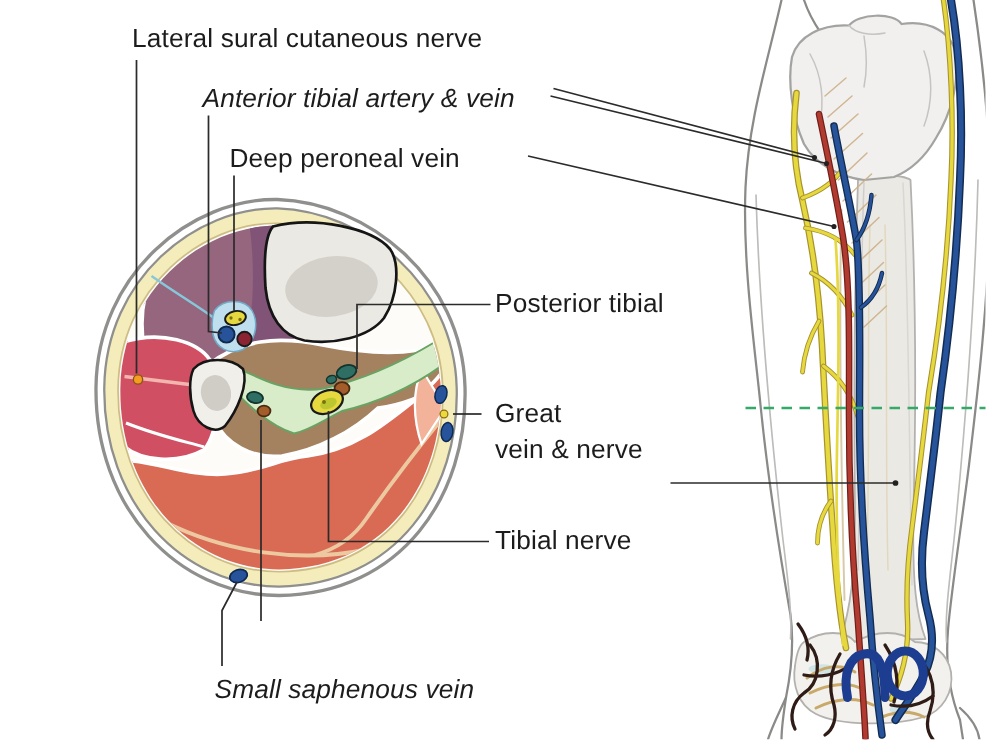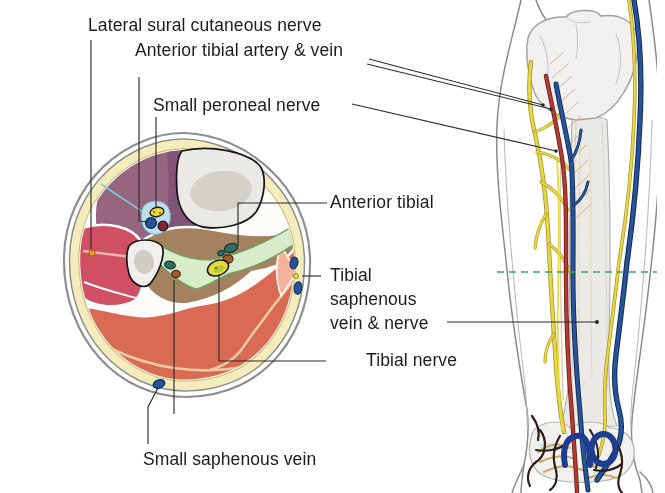--- a/index.html
+++ b/index.html
@@ -234,29 +234,28 @@
     <path class="leader" d="M 321,276 L 302,276"></path>
     <path class="leader" d="M 447,322 L 597,322"></path>
     <circle cx="597" cy="322" r="1.9" fill="#222"></circle>
     <path class="leader" d="M 219,274 L 219,361 L 326,361"></path>
     <path class="leader" d="M 174,280 L 174,414"></path>
     <path class="leader" d="M 158,388 L 148,407 L 148,444"></path>
   </g>
 </svg>
 
 <div class="lbl" style="left:88px;top:13px;">Lateral sural cutaneous nerve</div>
-<div class="lbl" style="left:135px;top:38px;">Anterior tibial artery &amp; vein</div>
-<div class="lbl" style="left:153px;top:93px;">Small peroneal nerve</div>
+<div class="lbl" style="left:135px;top:53px;font-style:italic;">Anterior tibial artery &amp; vein</div>
+<div class="lbl" style="left:153px;top:93px;">Deep peroneal vein</div>
 
 <div class="lbl" style="left:330px;top:190px;">
-  <span>Anterior tibial</span>
+  <span>Posterior tibial</span>
 </div>
 
 <div class="lbl" style="left:330px;top:263px;">
-  <span>Tibial</span>
-  <span>saphenous</span>
+  <span>Great</span>
   <span>vein &amp; nerve</span>
 </div>
 
-<div class="lbl" style="left:330px;top:348px;margin-left:36px;">Tibial nerve</div>
-<div class="lbl" style="left:143px;top:447px;">Small saphenous vein</div>
+<div class="lbl" style="left:330px;top:348px;">Tibial nerve</div>
+<div class="lbl" style="left:143px;top:447px;font-style:italic;">Small saphenous vein</div>
 
 </div>
 
 </body></html>

